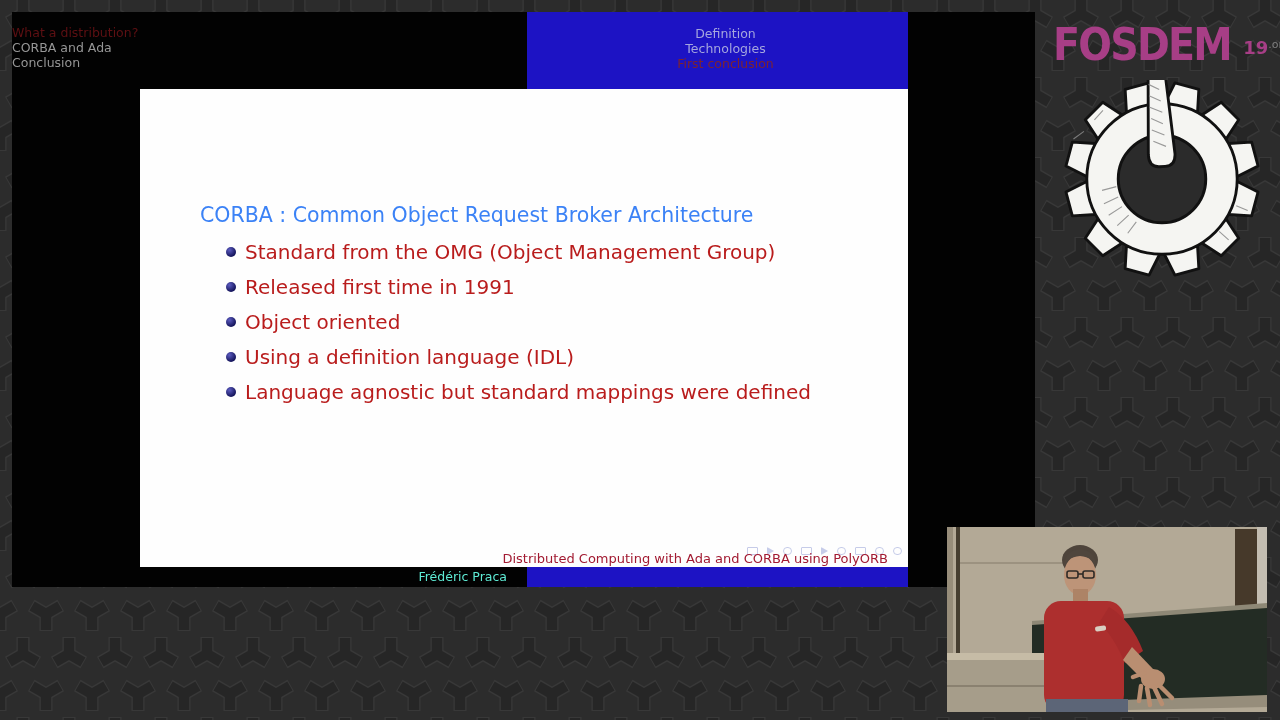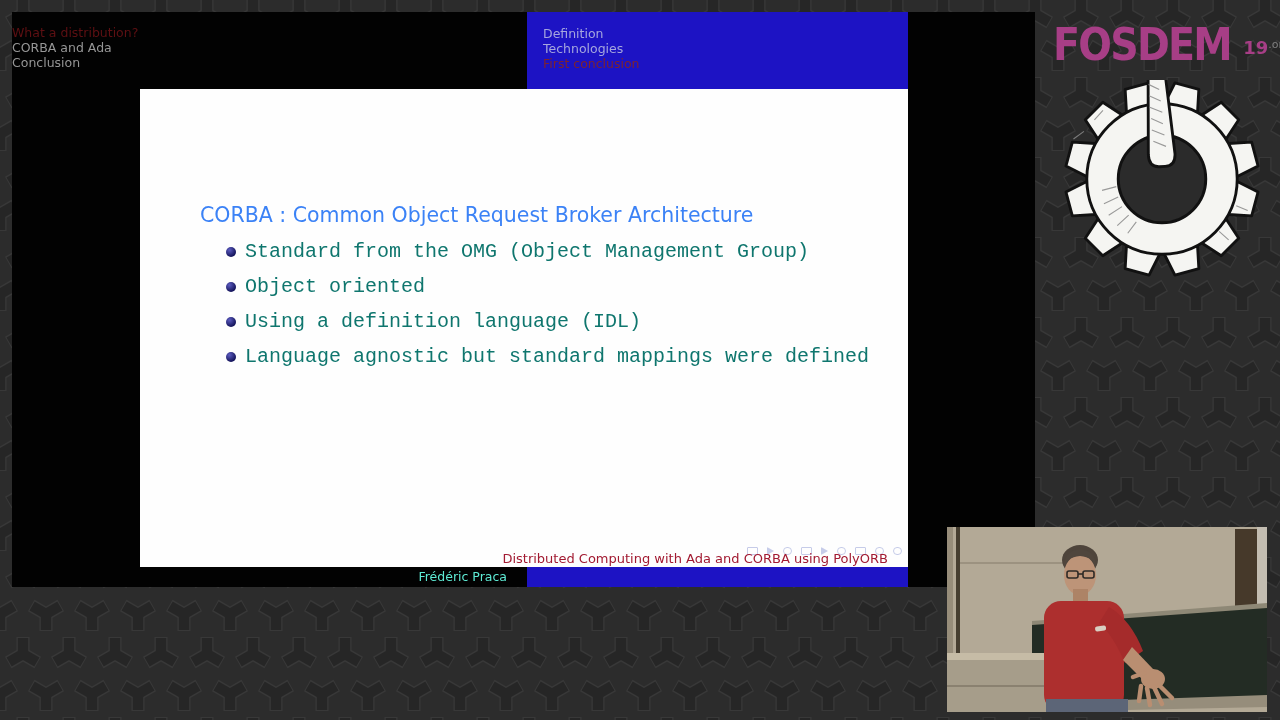--- a/index.html
+++ b/index.html
@@ -12,28 +12,28 @@
   
   .stage { position:absolute; left:12px; top:12px; width:1023px; height:575px; background:#020202; }
 
   
   .hdr-left { position:absolute; left:0; top:0; width:604px; height:77px;
               text-align:left; padding:13px 20px 0 0; }
   .hdr-left .sec { font-size:12.5px; line-height:15px; color:#969696; }
   .hdr-left .sec.hl { color:#5e1013; }
   .hdr-right { position:absolute; left:515px; top:0; width:381px; height:77px;
                background:#1d13c4; padding:14px 0 0 16px; }
-  .hdr-right .sub { font-size:12.5px; line-height:15px; color:#a5a6de; }
+  .hdr-right .sub { font-size:12.5px; line-height:15px; color:#a5a6de;text-align:center; }
   .hdr-right .sub.hl { color:#7d2330; }
 
   
   .slide { position:absolute; left:128px; top:77px; width:768px; height:478px; background:#fefefe; }
   .slide-title { position:absolute; left:60px; top:114px; font-size:20.5px; color:#3b82f6; }
   .bullets { position:absolute; left:86px; top:145px; list-style:none; }
-  .bullets li { height:35px; display:flex; align-items:center; font-size:20px; color:#0f766e;font-family:Liberation Mono, monospace; }
+  .bullets li { height:35px; display:flex; align-items:center; font-size:20px; color:#b91c1c; }
   .dot { width:10px; height:10px; border-radius:50%; margin-right:9px; flex:0 0 auto;
          background:radial-gradient(circle at 35% 30%, #5b5bc0, #15155c 70%); }
   .talk-title { position:absolute; right:20px; bottom:1px; font-size:13px; color:#a21a31;text-align:right; }
   .nav-symbols { position:absolute; right:6px; bottom:12px; display:flex; gap:9px;
                  align-items:center; opacity:.45; }
   .ns { display:inline-block; width:11px; height:8px;
         border:1px solid rgba(100,115,195,.8); border-radius:1px; }
   .ns.rnd { border-radius:4px; width:9px; }
   .ns.arrow { border:none; width:0; height:0; border-top:4px solid transparent;
               border-bottom:4px solid transparent; border-left:7px solid rgba(100,115,195,.8); }
@@ -90,20 +90,24 @@
     <div class="sub">Technologies</div>
     <div class="sub hl">First conclusion</div>
   </div>
 
   <div class="slide">
     <div class="slide-title">CORBA : Common Object Request Broker Architecture</div>
     <ul class="bullets">
       <li>
           <span class="dot"></span>
           <span>Standard from the OMG (Object Management Group)</span>
+        </li>
+      <li>
+          <span class="dot"></span>
+          <span>Released first time in 1991</span>
         </li>
       <li>
           <span class="dot"></span>
           <span>Object oriented</span>
         </li>
       <li>
           <span class="dot"></span>
           <span>Using a definition language (IDL)</span>
         </li>
       <li>

